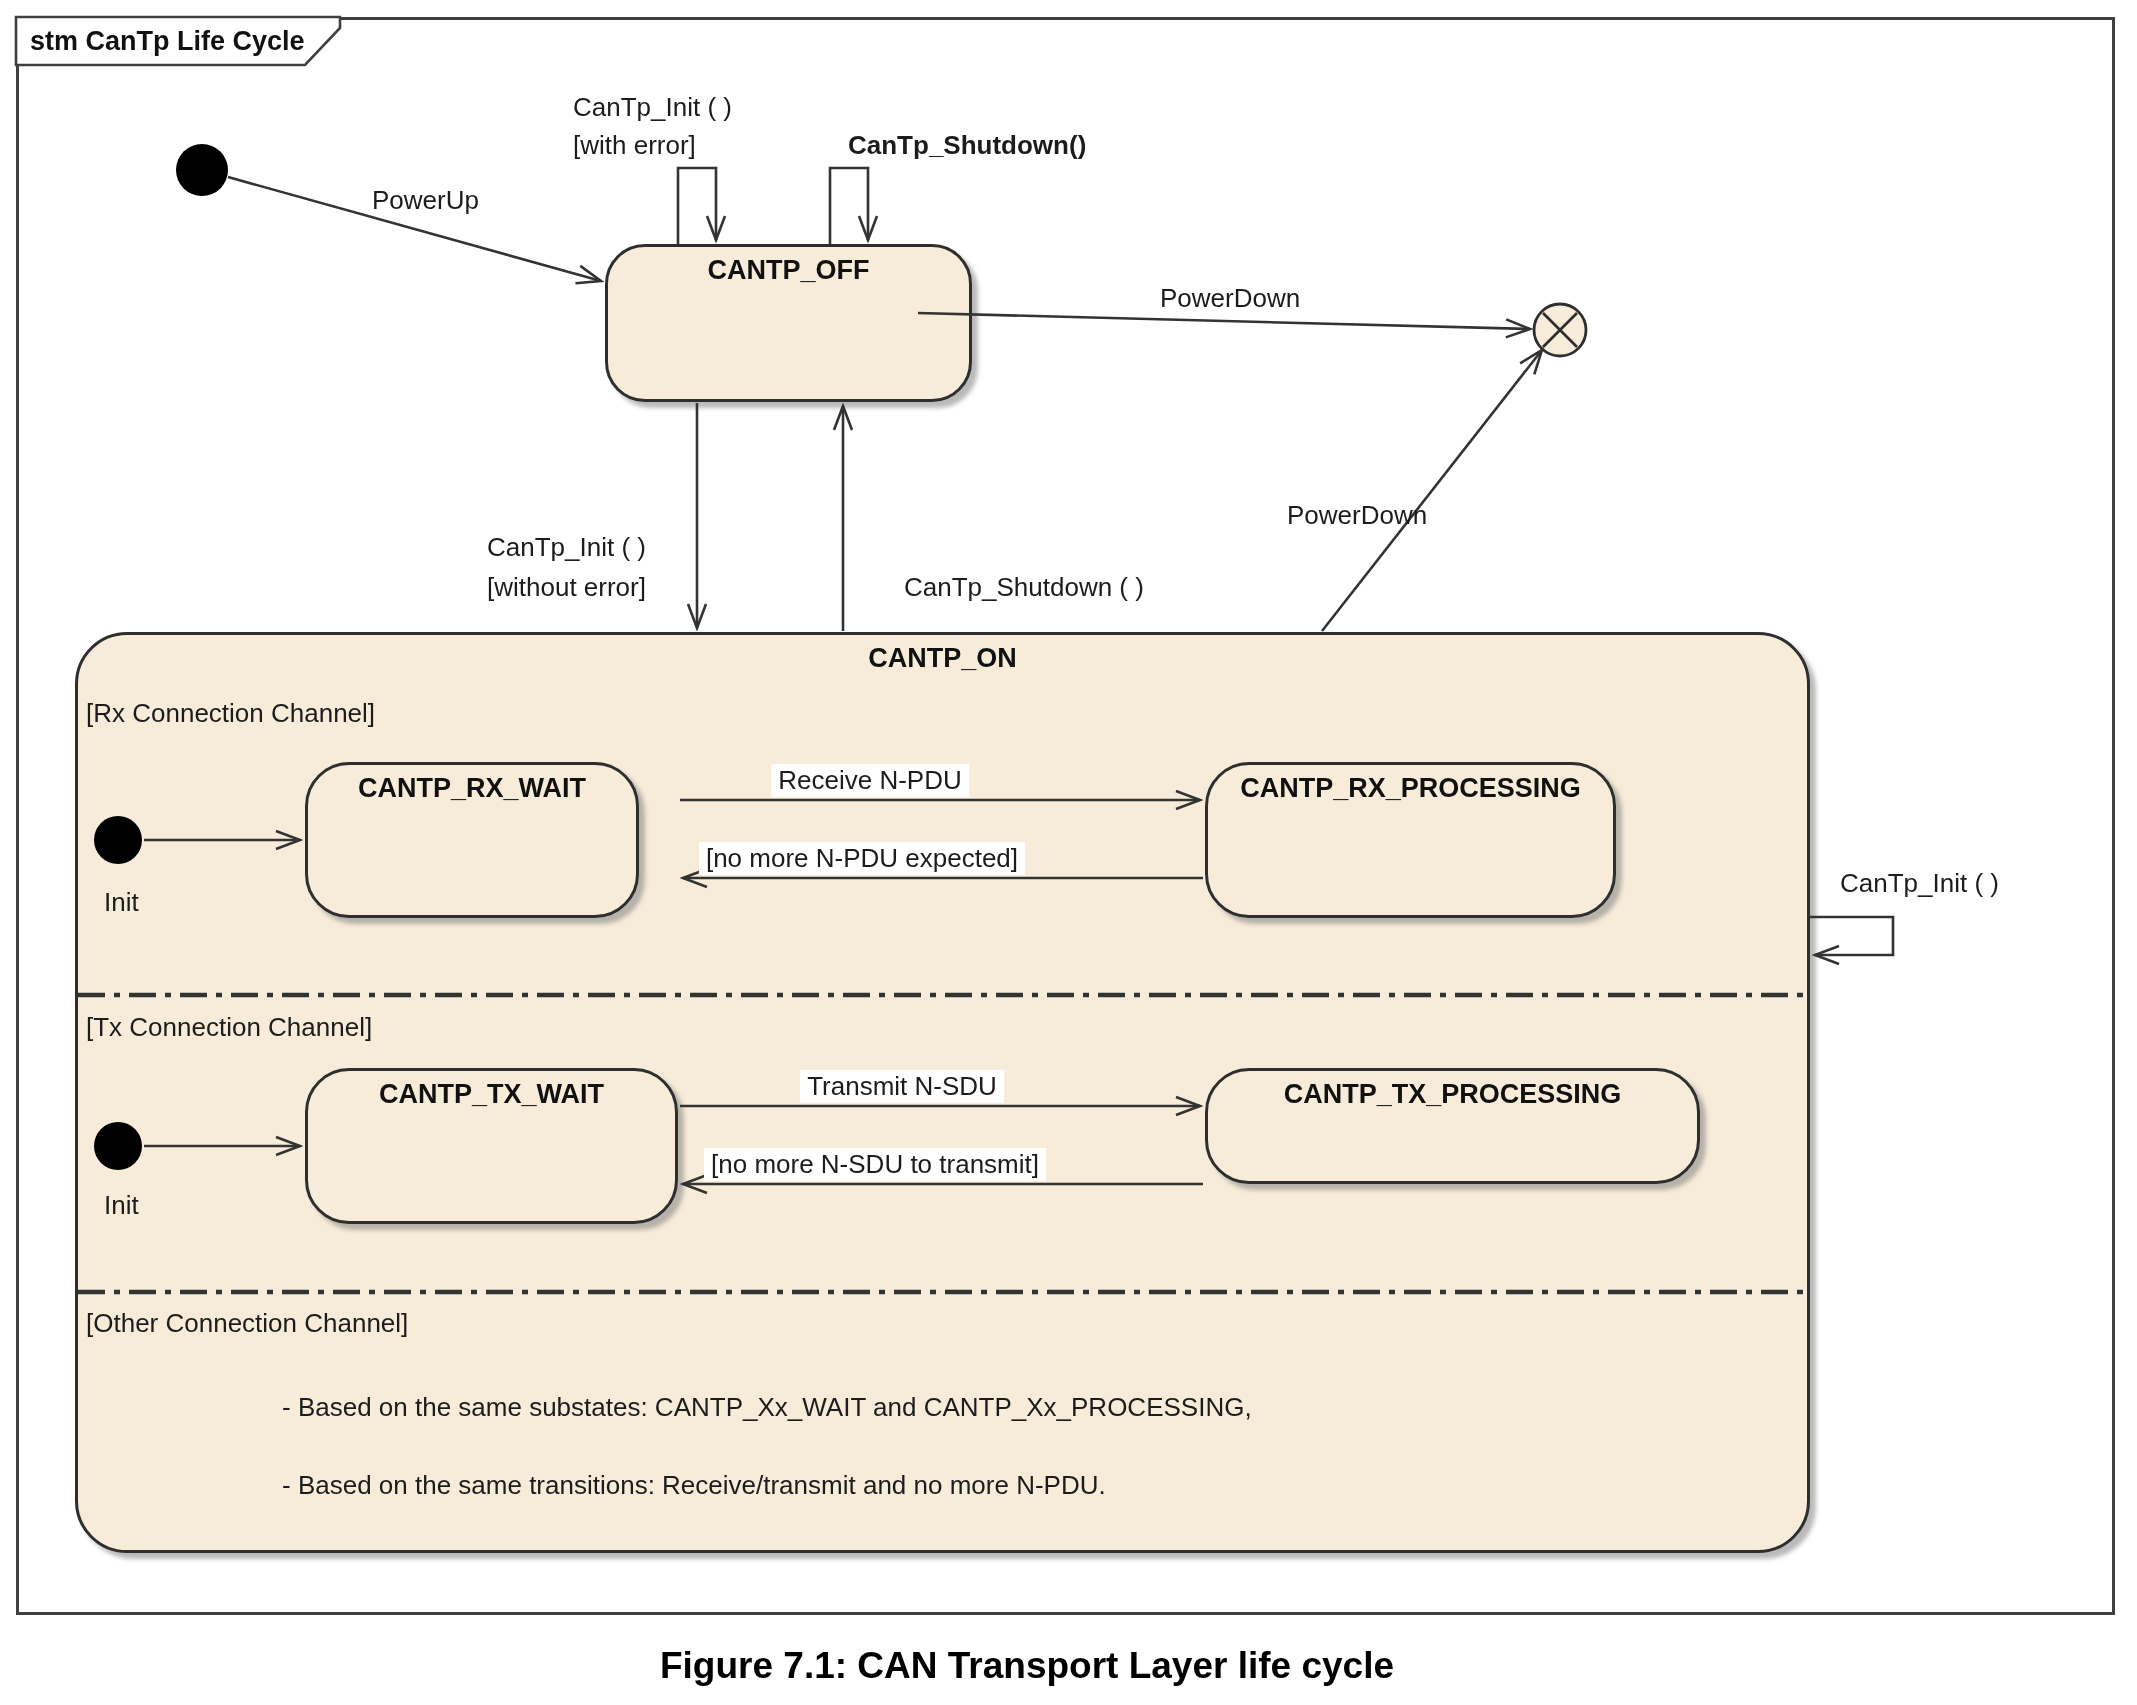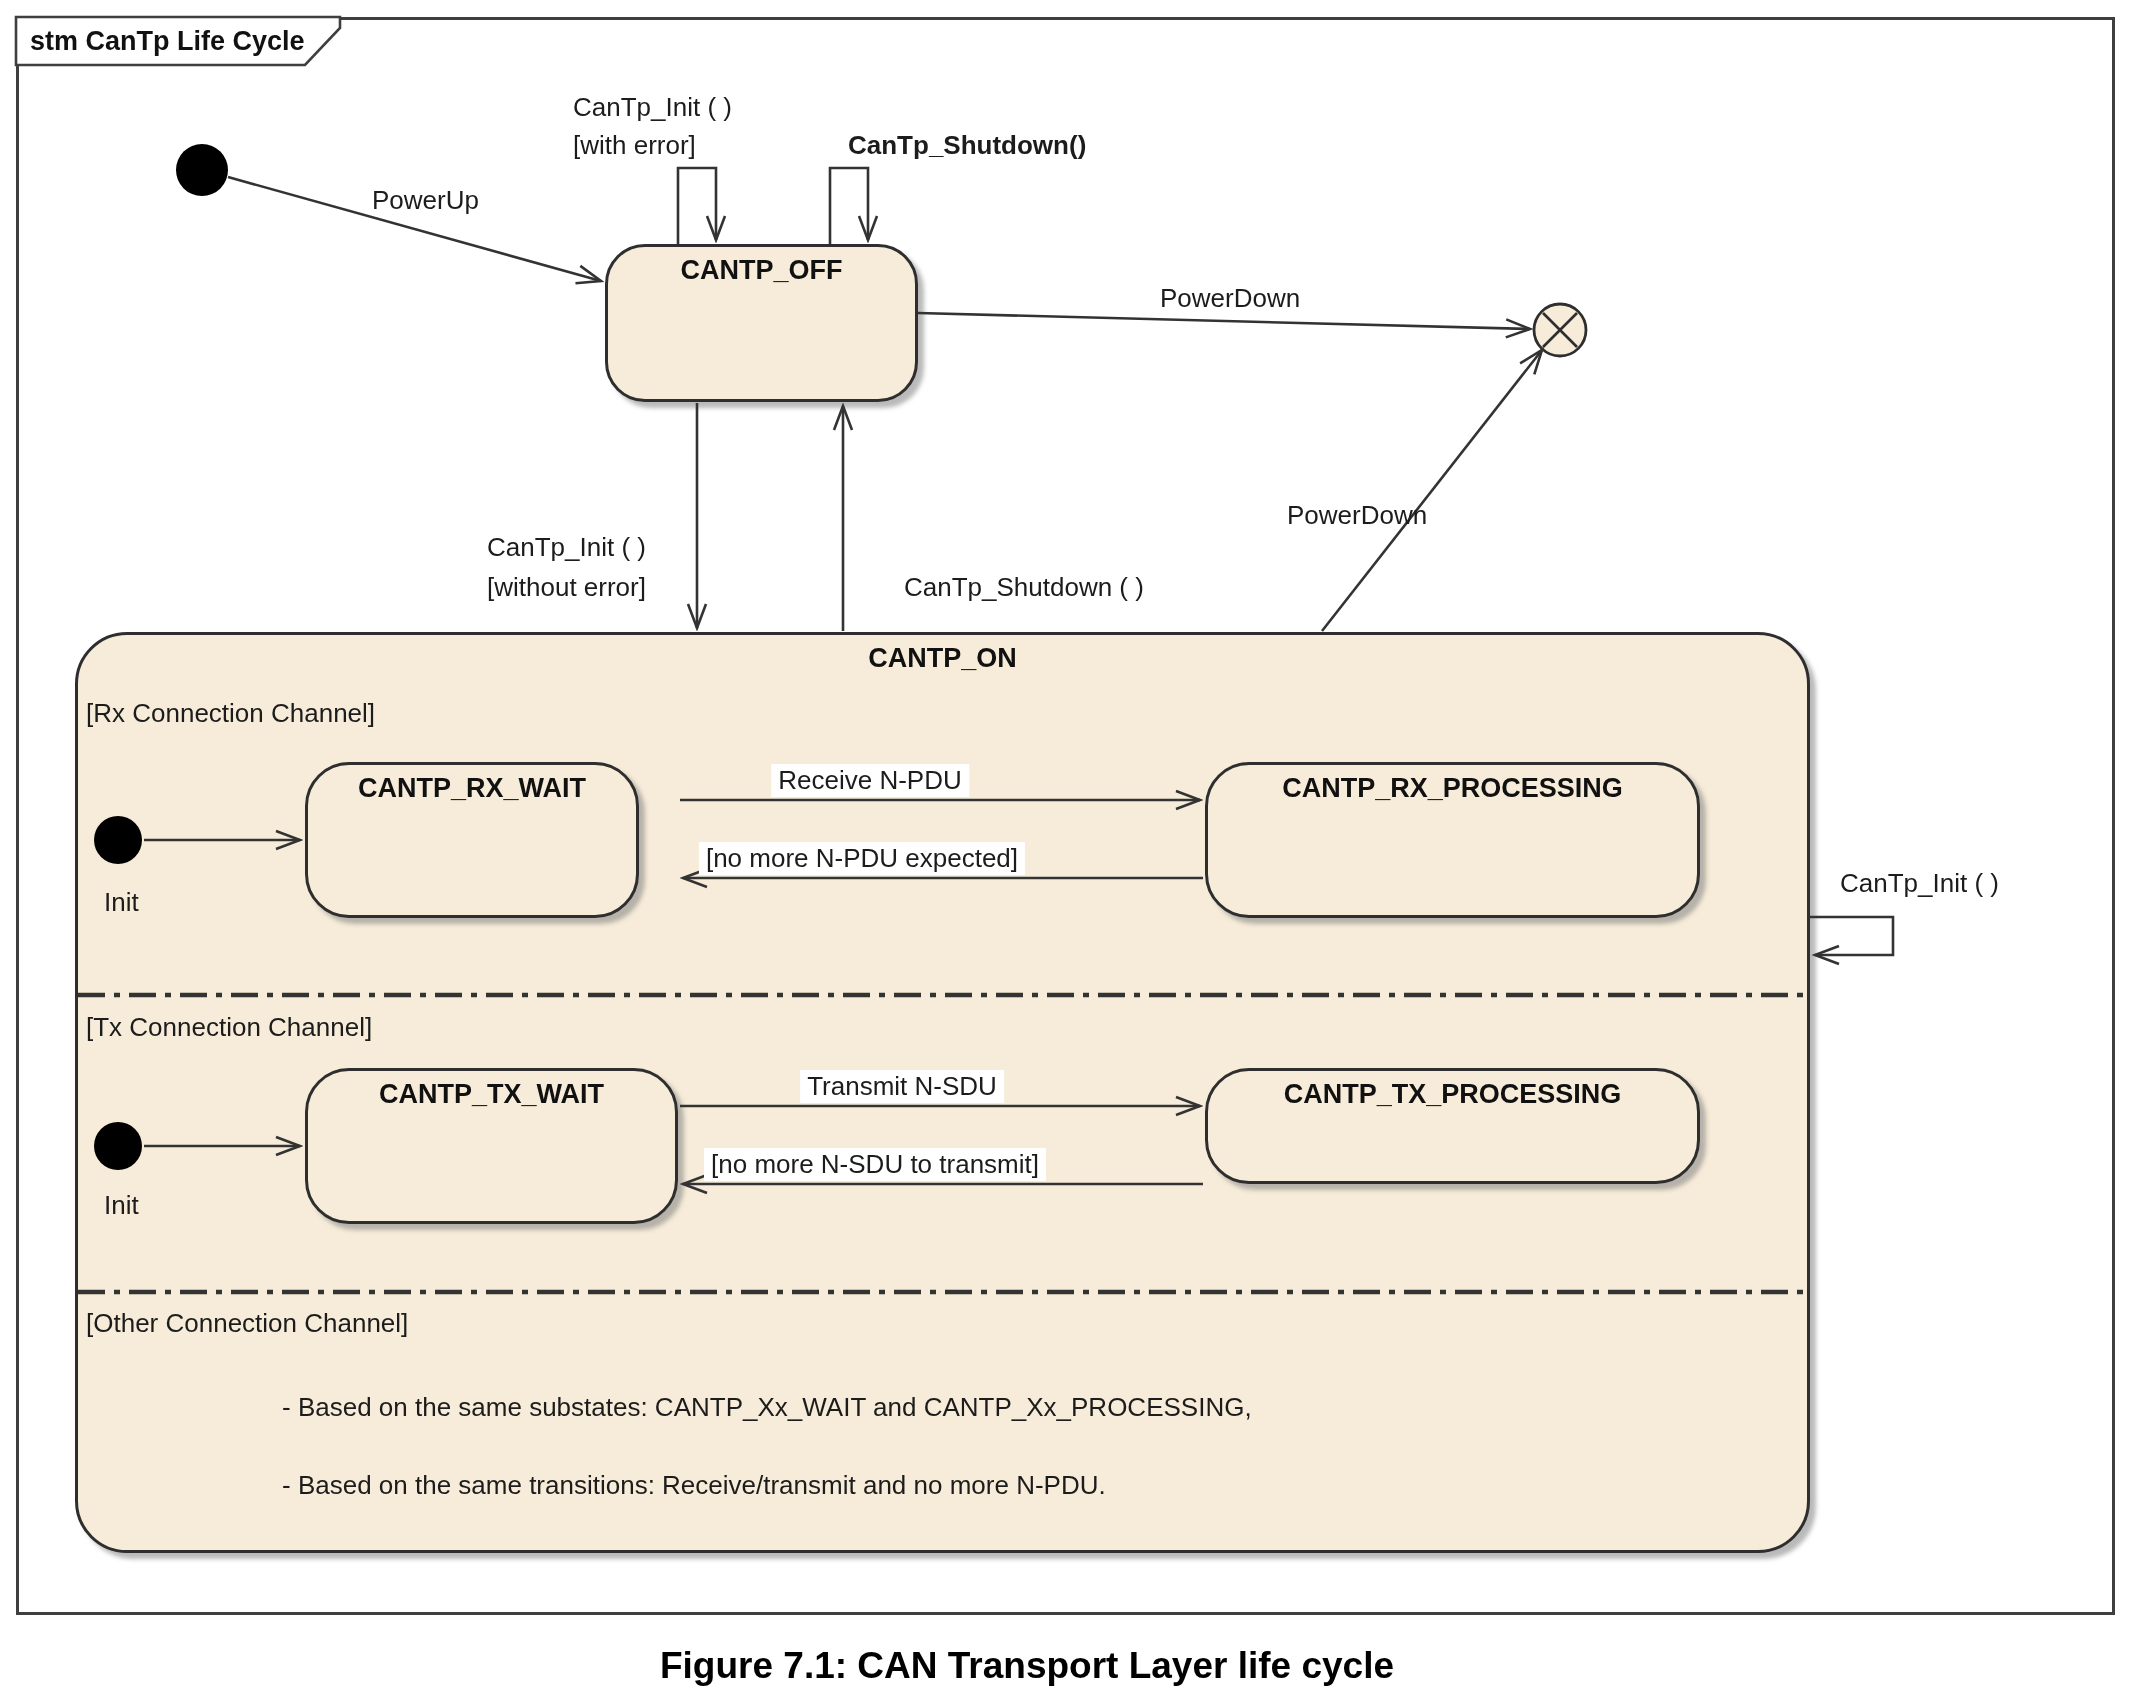--- a/index.html
+++ b/index.html
@@ -34,24 +34,24 @@
     box-shadow: 6px 6px 4px rgba(130,130,130,0.55);
     box-sizing: border-box;
   }
   .state-label {
     position: absolute;
     left: 0; right: 0; top: 8px;
     text-align: center;
     font-weight: bold; font-size: 27px; color: #111;
     white-space: nowrap;
   }
-  .st-off  { left: 605px;  top: 244px;  width: 313px;  height: 158px; border-radius: 40px; }
+  .st-off  { left: 605px;  top: 244px;  width: 367px;  height: 158px; border-radius: 40px; }
   .st-on   { left: 75px;   top: 632px;  width: 1735px; height: 921px; border-radius: 52px; }
   .st-rxw  { left: 305px;  top: 762px;  width: 334px;  height: 156px; border-radius: 44px; }
-  .st-rxp  { left: 1205px; top: 762px;  width: 495px;  height: 156px; border-radius: 44px; }
+  .st-rxp  { left: 1205px; top: 762px;  width: 411px;  height: 156px; border-radius: 44px; }
   .st-txw  { left: 305px;  top: 1068px; width: 373px;  height: 156px; border-radius: 44px; }
   .st-txp  { left: 1205px; top: 1068px; width: 495px;  height: 116px; border-radius: 44px; }
 
   
   .lbl { position: absolute; font-size: 26px; color: #1c1c1c; white-space: nowrap; }
   .lbl-bg { background: #ffffff; padding: 1px 7px; }
   .center-x { transform: translateX(-50%); }
 
   .region-label { font-size: 26px; }
   .note { font-size: 26px; }

